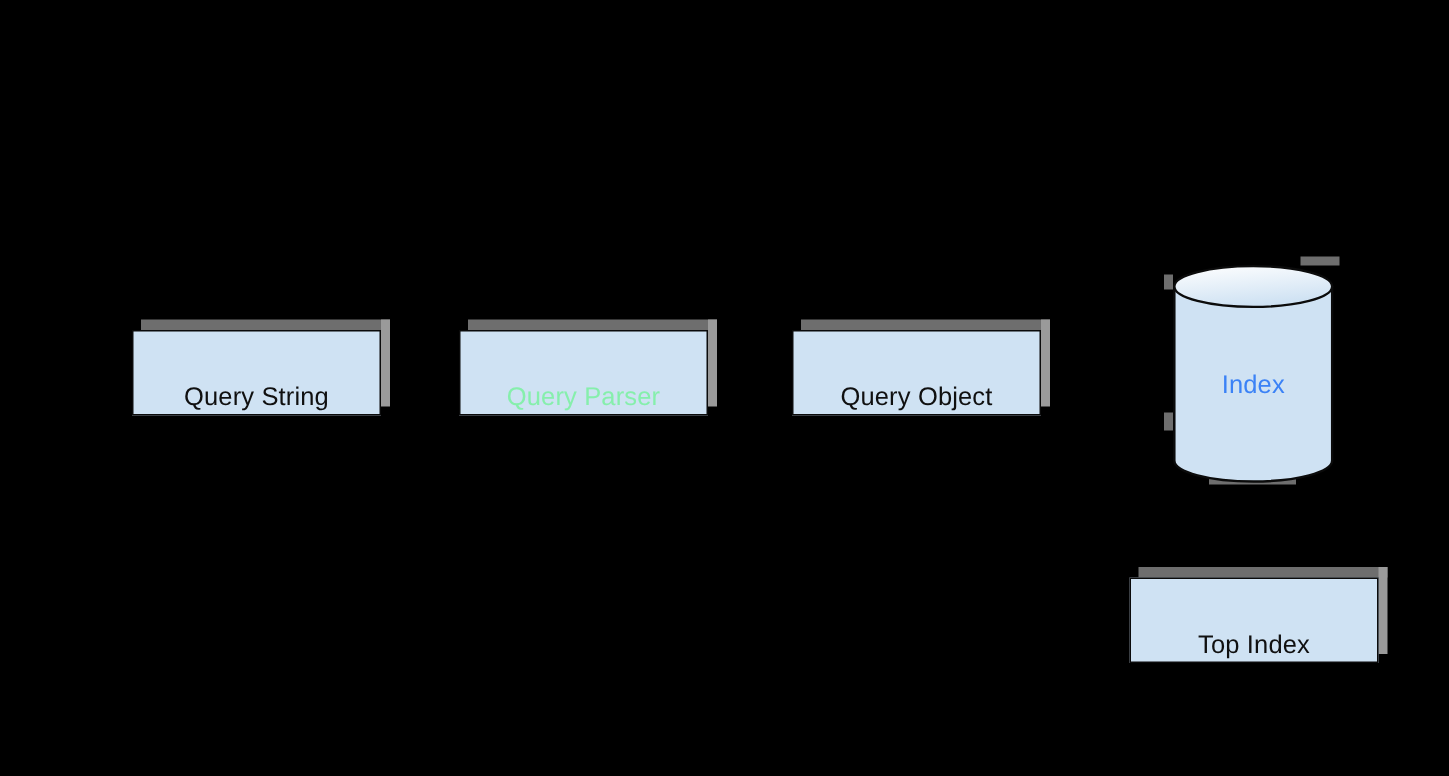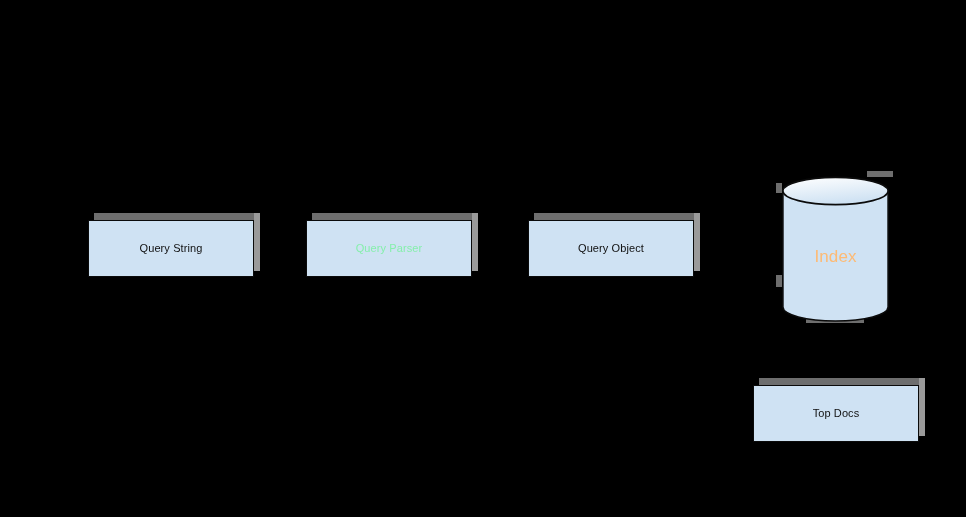--- a/index.html
+++ b/index.html
@@ -50,28 +50,28 @@
     right: -6px;
     top: -7px;
     width: 6px;
     bottom: 6px;
     background: #9a9a9a;
   }
 
   .node-label {
     position: absolute;
     left: 0;
-    top: 0;
+    top: 16px;
     width: 100%;
     height: 100%;
     display: flex;
     align-items: center;
     justify-content: center;
     color: #101010;
-    font-size: 11px;
+    font-size: 17px;
     line-height: 1;
     letter-spacing: 0.1px;
     user-select: none;
     pointer-events: none;
   }
 
   .cyl-label {
     font-size: 17px;
   }
 
@@ -122,23 +122,23 @@
     <svg class="cylinder-svg" id="index-cylinder-svg" xmlns="http://www.w3.org/2000/svg" width="107" height="144" viewBox="0 0 107 144">
         <defs>
           <linearGradient id="cylTopGrad" x1="0" y1="0" x2="0.35" y2="1">
             <stop offset="0%" stop-color="#ffffff"></stop>
             <stop offset="100%" stop-color="#cfe2f3"></stop>
           </linearGradient>
         </defs>
         <path d="M 0.9 14 L 0.9 130 A 52.6 14 0 0 0 106.1 130 L 106.1 14 Z" fill="#cfe2f3" stroke="#0b0b0b" stroke-width="1.6" stroke-linejoin="round"></path>
         <ellipse cx="53.5" cy="14" rx="52.6" ry="13.6" fill="url(#cylTopGrad)" stroke="#0b0b0b" stroke-width="1.6"></ellipse>
       </svg>
-    <div class="node-label cyl-label" id="index-label" style="top: 7.7px; color: #fdba74;">Index</div>
+    <div class="node-label cyl-label" id="index-label" style="top: 7.7px; color: #3b82f6;">Index</div>
   </div>
 
   <div class="node" id="node-top-docs" style="left: 753px; top: 385px; width: 166px; height: 57px;">
     <div class="rect-shadow top" style="background: rgb(110, 110, 110);"></div>
     <div class="rect-shadow right"></div>
     <div class="rect-shape" style="background: rgb(207, 226, 243); border-color: rgb(11, 11, 11);"></div>
-    <div class="node-label" style="color: rgb(16, 16, 16);">Top Docs</div>
+    <div class="node-label" style="color: rgb(16, 16, 16);">Top Index</div>
   </div>
 
 </div>
 
 </body></html>

